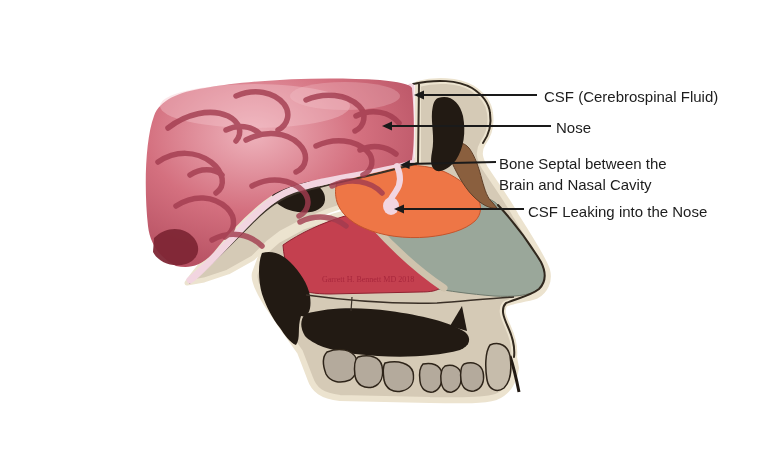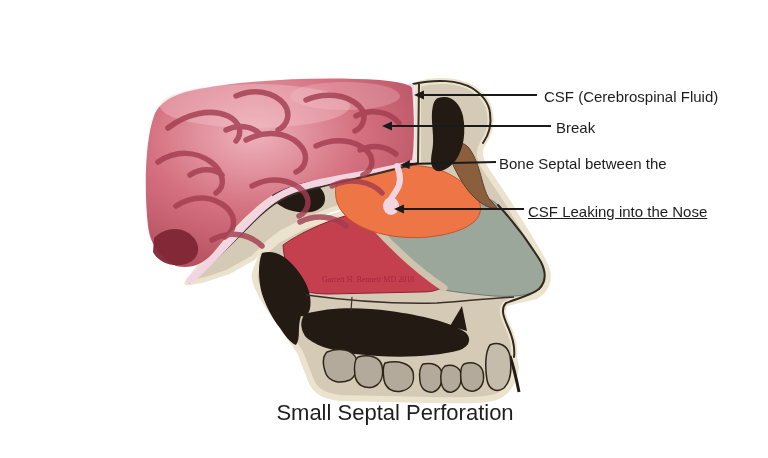--- a/index.html
+++ b/index.html
@@ -155,24 +155,24 @@
     <g fill="#1a1a1a">
       <polygon points="414,95 424,90.5 424,99.5"></polygon>
       <polygon points="382,126 392,121.5 392,130.5"></polygon>
       <polygon points="400,165 410,160 409.5,169"></polygon>
       <polygon points="394,209 404,204.5 404,213.5"></polygon>
     </g>
   </svg>
 
   <div class="callout" style="left:544px;top:86px;">CSF (Cerebrospinal Fluid)</div>
 
-  <div class="callout" style="left:556px;top:117px;">Break</div>
+  <div class="callout" style="left:556px;top:117px;">Nose</div>
 
   <div class="callout" style="left:499px;top:153px;">
     <div>Bone Septal between the</div>
+    <div>Brain and Nasal Cavity</div>
   </div>
 
-  <div class="callout" style="left:528px;top:201px;text-decoration:underline;">CSF Leaking into the Nose</div>
+  <div class="callout" style="left:528px;top:201px;">CSF Leaking into the Nose</div>
 
   <div class="watermark">Garrett H. Bennett MD 2018</div>
 
-  <div class="title">Small Septal Perforation</div>
 </div>
 
 </body></html>

